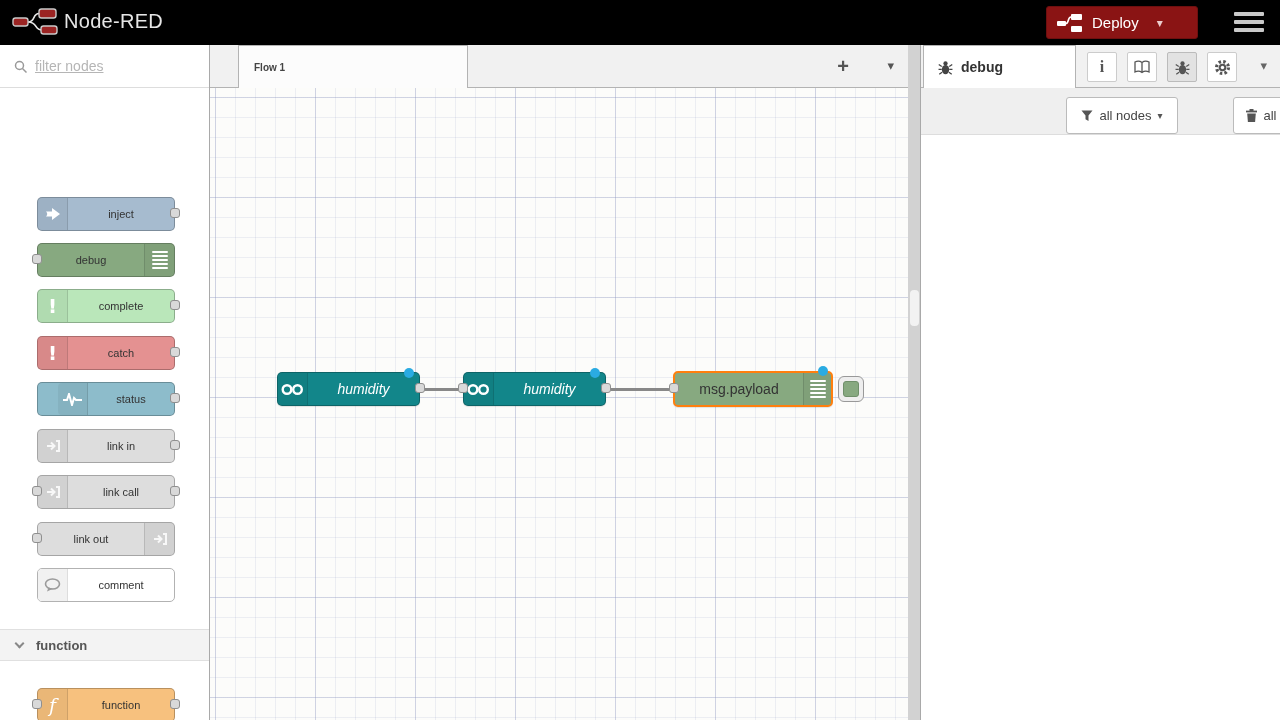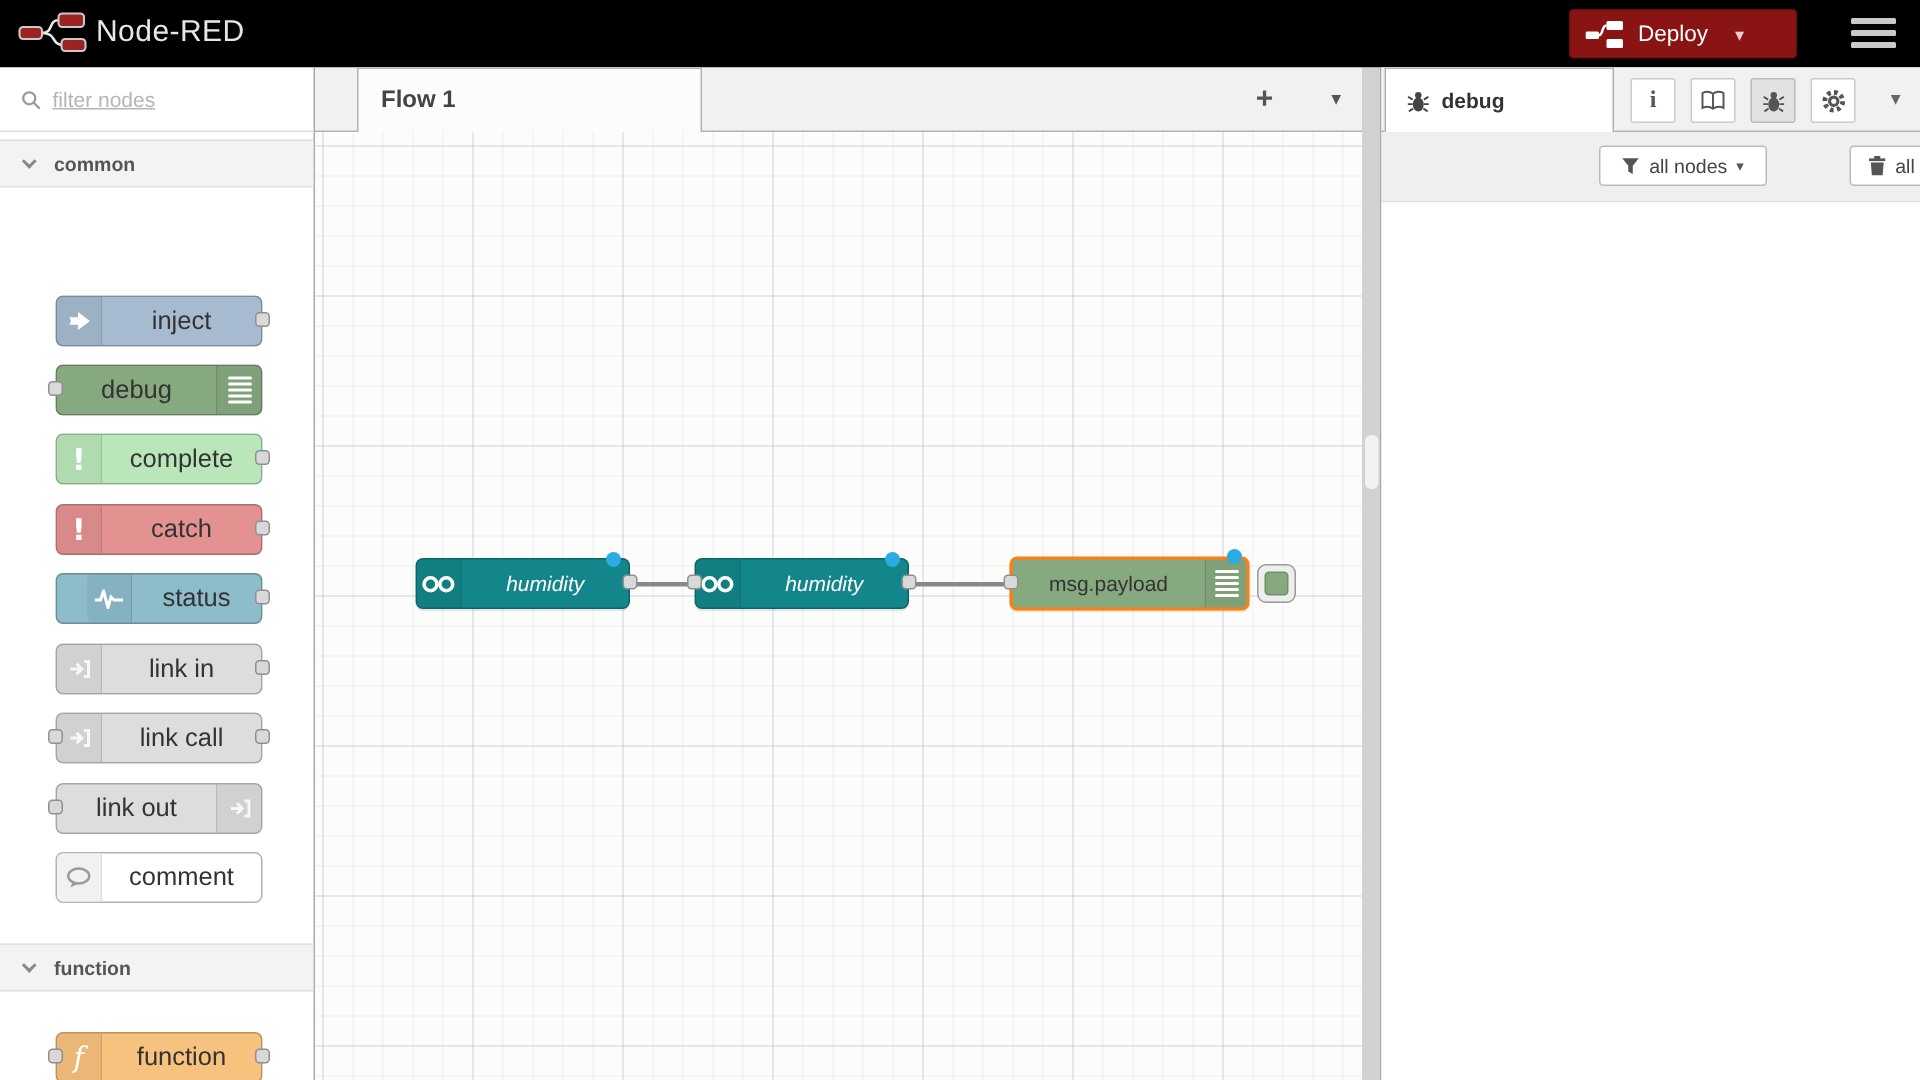--- a/index.html
+++ b/index.html
@@ -24,34 +24,34 @@
   #palette-search .ph { color:#b5b5b5; font-size:14px; margin-left:8px;text-decoration:underline; }
   .cat-header { position:absolute; left:0; width:209px; height:32px; background:#f3f3f3; border-top:1px solid #e0e0e0; border-bottom:1px solid #e0e0e0; display:flex; align-items:center; cursor:pointer; }
   .chev { width:7px; height:7px; border-left:2px solid #888; border-bottom:2px solid #888; transform:rotate(-45deg); margin-left:16px; margin-top:-3px; }
   .cat-label { font-size:13px; font-weight:bold; color:#555; margin-left:13px; }
 
   .pnode, .cnode { position:absolute; height:34px; border-radius:5px; border:1px solid rgba(0,0,0,0.25); display:flex; align-items:stretch; cursor:move; }
   .pnode { left:37px; width:138px; }
   .nicon { width:30px; display:flex; align-items:center; justify-content:center; background:rgba(0,0,0,0.05); }
   .nicon.ileft { border-right:1px solid rgba(0,0,0,0.12); border-radius:4px 0 0 4px; }
   .nicon.iright { border-left:1px solid rgba(0,0,0,0.12); border-radius:0 4px 4px 0; }
-  .nlabel { flex:1; display:flex; align-items:center; justify-content:center; font-size:17px; color:#333; }
+  .nlabel { flex:1; display:flex; align-items:center; justify-content:center; font-size:11px; color:#333; }
   .cnode .nlabel { font-size:14px; }
   .nlabel.italic { font-style:italic; color:#ffffff; }
   .port { position:absolute; width:10px; height:10px; background:#d9d9d9; border:1px solid #8f8f8f; border-radius:3px; top:50%; margin-top:-6px; }
   .port.pin { left:-6px; } .port.pout { right:-6px; }
   .excl { color:#fff; font-size:20px; font-weight:bold; font-family:"DejaVu Sans",sans-serif; }
   .fchar { color:#fff; font-size:19px; font-style:italic; font-family:"DejaVu Serif",serif; }
   .listbars { width:16px; } .listbars .lb { height:2.5px; background:#fff; margin:1.6px 0; border-radius:1px; }
 
   
   #workspace { position:absolute; left:210px; top:45px; width:698px; height:675px; }
   #tabbar { position:absolute; left:0; top:0; width:698px; height:43px; background:#f1f1f1; border-bottom:1px solid #b3b3b3; }
   #flow-tab { position:absolute; left:28px; top:0px; width:230px; height:43px; background:#fcfcfc; border:1px solid #b3b3b3; border-bottom:none; display:flex; align-items:center; cursor:pointer; }
-  #flow-tab span { font-size:16px; font-weight:600; color:#444; margin-left:15px; }
+  #flow-tab span { font-size:10px; font-weight:600; color:#444; margin-left:15px; }
   #tab-plus { position:absolute; right:52px; top:8px; width:26px; height:26px; color:#555; font-size:20px; font-weight:bold; text-align:center; line-height:26px; cursor:pointer; }
   #tab-caret { position:absolute; right:14px; top:8px; color:#555; font-size:13px; line-height:26px; cursor:pointer; }
   #canvas { position:absolute; left:0; top:43px; width:698px; height:632px; overflow:hidden;
     background-color:#fcfcfa;
     background-image:
       linear-gradient(to right, rgba(140,150,190,0.30) 1px, transparent 1px),
       linear-gradient(to bottom, rgba(140,150,190,0.30) 1px, transparent 1px),
       linear-gradient(to right, rgba(160,170,205,0.18) 1px, transparent 1px),
       linear-gradient(to bottom, rgba(160,170,205,0.18) 1px, transparent 1px);
     background-size:100px 100px,100px 100px,20px 20px,20px 20px;
@@ -69,21 +69,21 @@
   #sidebar { position:absolute; left:920px; top:45px; width:360px; height:675px; background:#fff; border-left:1px solid #a9a9a9; }
   #side-tabbar { position:absolute; left:0; top:0; width:360px; height:43px; background:#f1f1f1; border-bottom:1px solid #b3b3b3; }
   #side-tab-debug { position:absolute; left:2px; top:0; width:153px; height:43px; background:#fff; border:1px solid #b3b3b3; border-bottom:none; display:flex; align-items:center; cursor:pointer; }
   #side-tab-debug .tlabel { font-size:14px; font-weight:bold; color:#333; margin-left:8px; }
   #side-tab-debug svg { margin-left:14px; }
   .tool-btn { position:absolute; top:7px; width:30px; height:30px; background:#fff; border:1px solid #ccc; border-radius:2px; display:flex; align-items:center; justify-content:center; cursor:pointer; }
   .tool-btn.active { background:#e2e2e2; border-color:#bbb; }
   .info-i { font-family:"Liberation Serif",serif; font-weight:bold; font-size:16px; color:#555; }
   #side-caret { position:absolute; top:13px; right:14px; color:#666; font-size:13px; cursor:pointer; }
   #filter-row { position:absolute; left:0; top:43px; width:360px; height:47px; background:#efefef; border-bottom:1px solid #ddd; }
-  .filter-btn { position:absolute; top:9px; height:27px; background:#fff; border:1px solid #bbb; border-radius:3px; display:flex; align-items:center; justify-content:center; gap:6px; cursor:pointer; font-size:13px; color:#444; }
+  .filter-btn { position:absolute; top:9px; height:37px; background:#fff; border:1px solid #bbb; border-radius:3px; display:flex; align-items:center; justify-content:center; gap:6px; cursor:pointer; font-size:13px; color:#444; }
   #filter-nodes-btn { left:145px; width:112px; }
   #clear-btn { left:268px; width:68px;margin-left:44px; }
   .filter-btn .fcaret { font-size:10px; color:#555; }
   #side-body { position:absolute; left:0; top:90px; width:360px; height:585px; background:#fff; }
 </style>
 </head>
 <body>
 
 <div id="app">
 
@@ -118,24 +118,20 @@
 
   <div id="palette">
     <div id="palette-search">
       <svg width="13" height="13">
         <circle cx="5.5" cy="5.5" r="4" fill="none" stroke="#999" stroke-width="1.5"></circle>
         <line x1="8.5" y1="8.5" x2="12.5" y2="12.5" stroke="#999" stroke-width="1.5"></line>
       </svg>
       <span class="ph">filter nodes</span>
     </div>
 
-    <div class="cat-header" style="top:48px">
-      <span class="chev"></span>
-      <span class="cat-label">common</span>
-    </div>
 
     <div class="pnode" style="top: 152px; background: rgb(166, 187, 207);">
       <div class="nicon ileft">
         <svg width="16" height="14" viewBox="0 0 16 14">
             <path d="M1 4.5 h6 v-3.5 l8 6 -8 6 v-3.5 h-6 q2.5 -2.5 0 -5 z" fill="#fff"></path>
           </svg>
       </div>
       <div class="nlabel">inject</div>
       <span class="port pout"></span>
     </div>

